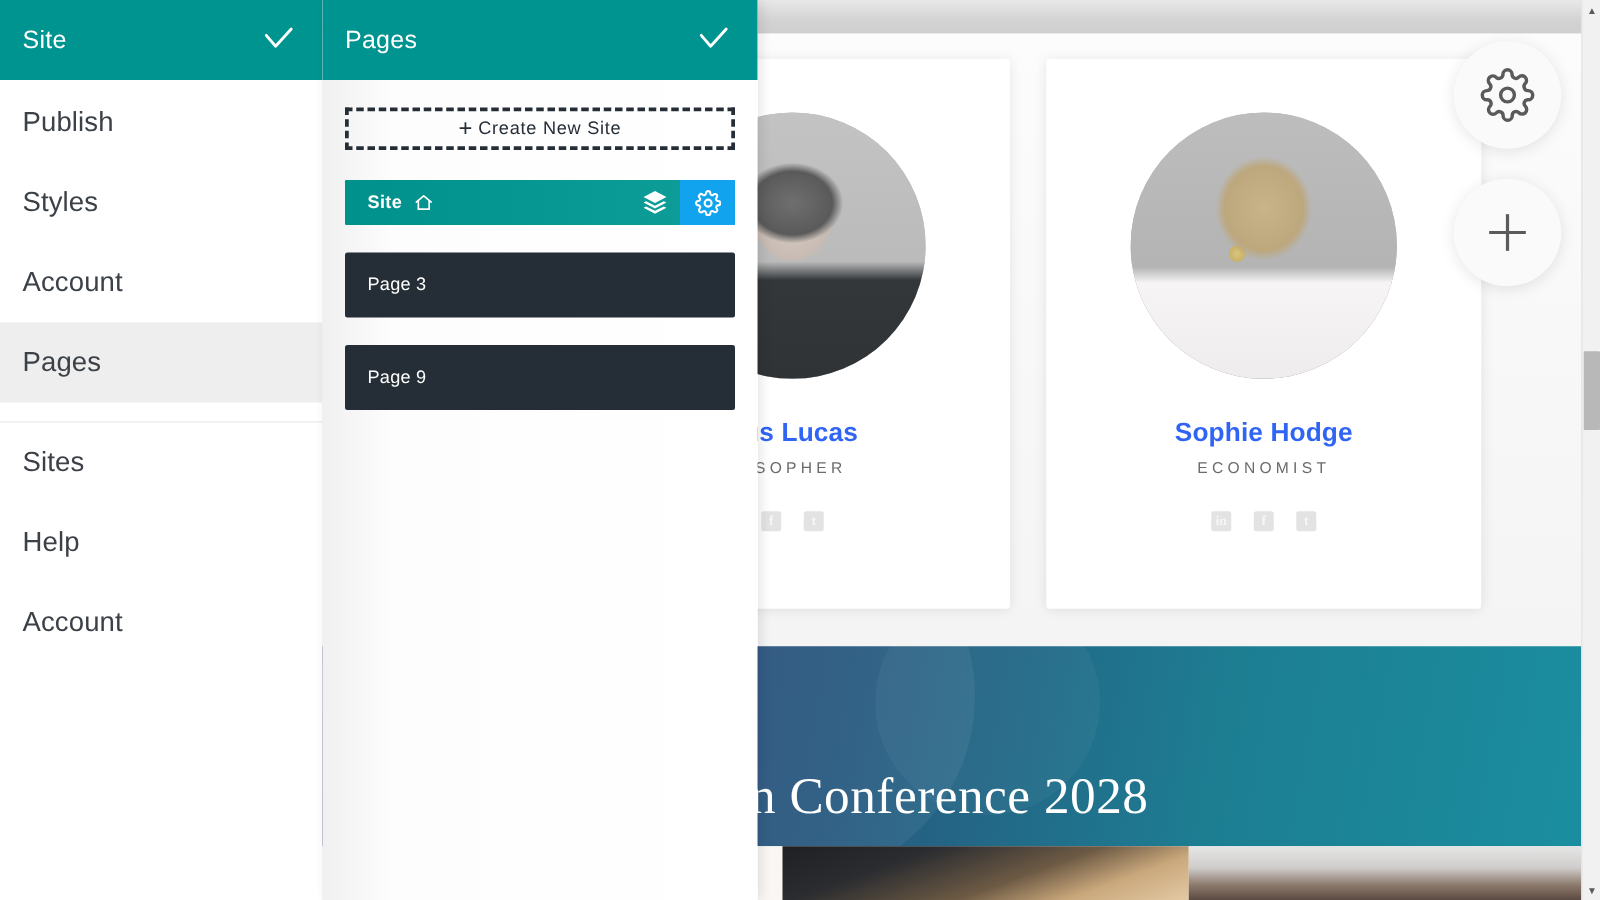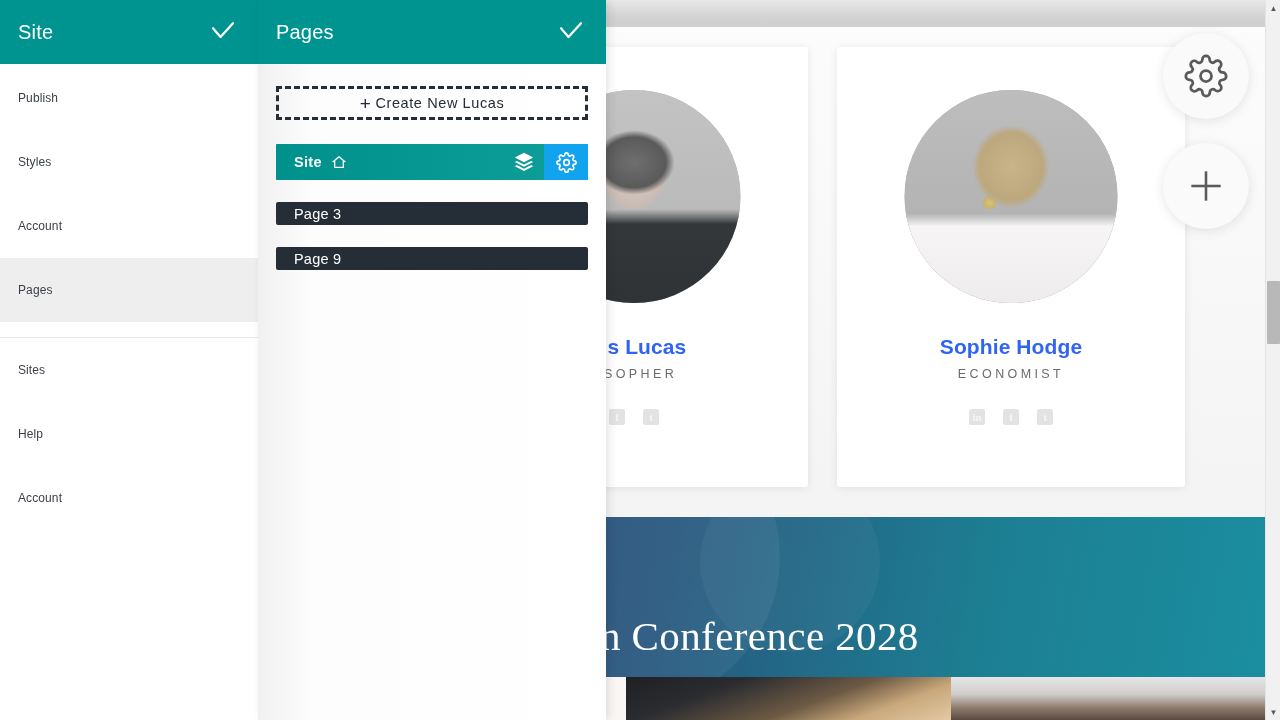--- a/index.html
+++ b/index.html
@@ -163,21 +163,21 @@
     display: flex; align-items: center;
     padding: 0 18px 0 18px;
     color: #ffffff;
   }
   .panel-title { font-size: 20px; font-weight: 400; flex: 1; letter-spacing: 0.2px; }
   .check-btn { width: 34px; height: 34px; display:flex; align-items:center; justify-content:center; cursor:pointer; }
   .nav-list { padding-top: 2px; }
   .nav-item {
     height: 64px; display: flex; align-items: center;
     padding-left: 18px;
-    font-size: 12px; color: #3c4148; cursor: pointer;
+    font-size: 22px; color: #3c4148; cursor: pointer;
     letter-spacing: 0.1px;
   }
   .nav-item.active { background: #eeeeee; }
   .nav-divider { height: 1px; background: #e9e9e9; margin-top: 15px; }
 
   
   .pages-panel {
     position: absolute; left: 258px; top: 0; width: 348px; height: 720px;
     background: linear-gradient(90deg, #f0f0f0 0%, #fdfdfd 16%, #ffffff 100%);
     box-shadow: 3px 0 9px rgba(0,0,0,0.10);
@@ -200,21 +200,21 @@
   }
   .site-label { font-size: 14.5px; font-weight: bold; margin-left: 18px; letter-spacing: 0.3px; }
   .site-home { margin-left: 9px; display: flex; align-items: center; }
   .site-spacer { flex: 1; }
   .layers-btn { width: 40px; height: 36px; display:flex; align-items:center; justify-content:center; cursor:pointer; }
   .gear-btn {
     width: 44px; height: 36px; background: #12a3ee;
     display:flex; align-items:center; justify-content:center; cursor:pointer;
   }
   .page-item {
-    margin-top: 22px; height: 23px;
+    margin-top: 22px; height: 52px;
     background: #252d36; border-radius: 2px;
     display: flex; align-items: center;
     color: #ffffff; font-size: 14.5px; cursor: pointer;
     padding-left: 18px; letter-spacing: 0.2px;
   }
 </style>
 </head>
 <body>
 
 <div id="app">
@@ -331,21 +331,21 @@
         <svg width="30" height="30" viewBox="0 0 24 24" fill="none" stroke="#ffffff" stroke-width="1.8" stroke-linecap="round" stroke-linejoin="round">
           <polyline points="4 9 10 16 20 5"></polyline>
         </svg>
       </span>
     </div>
 
     <div class="pages-body">
 
       <div class="create-new">
         <span class="create-plus">+</span>
-        <span>Create New Lucas</span>
+        <span>Create New Site</span>
       </div>
 
       <div class="site-row">
         <span class="site-label">Site</span>
         <span class="site-home">
           <svg width="16" height="16" viewBox="0 0 24 24" fill="none" stroke="#ffffff" stroke-width="2" stroke-linecap="round" stroke-linejoin="round">
             <path d="M3 11.5 12 4l9 7.5"></path>
             <path d="M5.5 10.5V20h13v-9.5"></path>
           </svg>
         </span>

